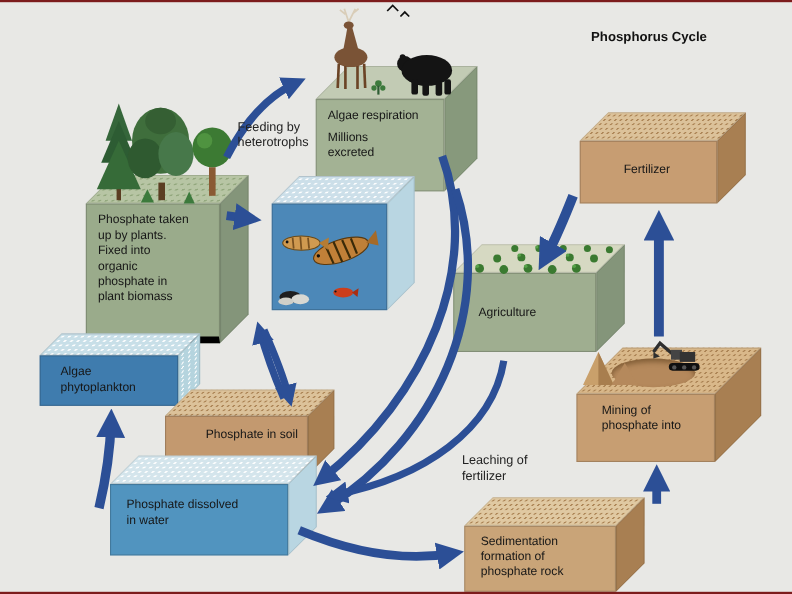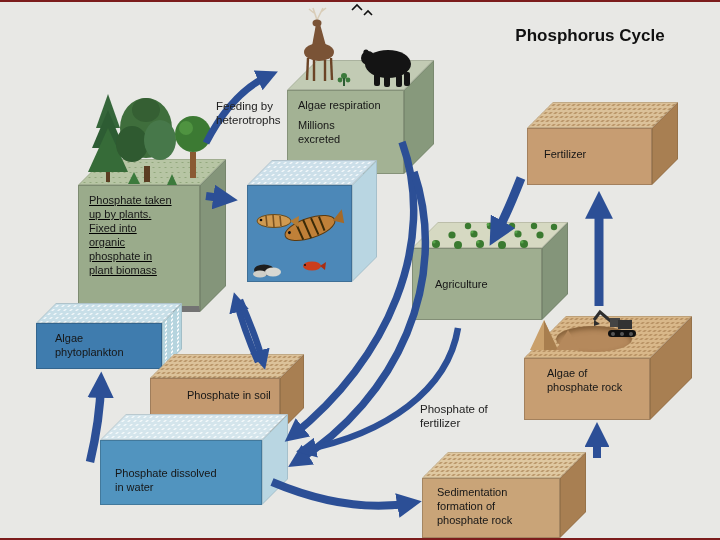--- a/index.html
+++ b/index.html
@@ -1,51 +1,51 @@
 <!DOCTYPE html>
 <html><head>
 <meta charset="utf-8">
 <style>
   html,body{margin:0;padding:0;}
   body{font-family:"Liberation Sans", sans-serif;}
   #stage{position:relative;width:720px;height:540px;background:#e8e8e5;overflow:hidden;}
   .edge{position:absolute;left:0;width:720px;height:2px;background:#7c1c1c;}
   .title{position:absolute;left:480px;top:26px;width:220px;text-align:center;
-         font-weight:bold;font-size:17px;color:#111;}
+         font-weight:bold;font-size:12px;color:#111;}
   
   .b3{position:absolute;width:calc(var(--w) + var(--d));height:calc(var(--h) + var(--d));}
   .b3 .t{position:absolute;left:0;top:0;width:var(--w);height:var(--d);
          background-color:var(--ct);transform:skewX(-45deg);transform-origin:0 100%;
          border:1px solid rgba(0,0,0,.12);box-sizing:border-box;}
   .b3 .s{position:absolute;left:var(--w);top:var(--d);width:var(--d);height:var(--h);
          background-color:var(--cs);transform:skewY(-45deg);transform-origin:0 0;
          border:1px solid rgba(0,0,0,.10);box-sizing:border-box;}
   .b3 .f{position:absolute;left:0;top:var(--d);width:var(--w);height:var(--h);
          background-color:var(--cf);border:1px solid rgba(0,0,0,.18);box-sizing:border-box;}
   .lbl{font-size:11px;line-height:1.28;color:#161616;padding:7px 6px 0 10px;}
-  .freelbl{position:absolute;font-size:11.5px;line-height:1.25;color:#222;}
+  .freelbl{position:absolute;font-size:11.5px;line-height:1.25;color:#222;margin-top:10px;}
   .dots-tan{background-image:radial-gradient(#ab8354 1px, rgba(0,0,0,0) 1.3px);background-size:5px 4px;}
   .ripple{background-image:radial-gradient(#ffffff 1.1px, rgba(0,0,0,0) 1.4px);background-size:6px 4px;}
   .grass{background-image:radial-gradient(#93a87e 1px, rgba(0,0,0,0) 1.2px);background-size:6px 5px;}
   svg{display:block;}
   .deco{position:absolute;}
 </style>
 </head>
 <body>
 
 <div id="stage">
 
   <div class="edge" style="top:0;"></div>
 
   <div class="title">Phosphorus Cycle</div>
 
   <div class="b3" style="left:78px;top:159px;--w:122px;--h:127px;--d:26px;--cf:#9aab8b;--ct:#b7c5a4;--cs:#84957a;">
     <div class="t grass"></div>
     <div class="s"></div>
-    <div class="f" style="border-bottom:6px solid #737373;text-decoration:underline;">
+    <div class="f" style="border-bottom:6px solid #000000;">
       <div class="lbl" style="width:86px;">Phosphate taken up by plants. Fixed into organic phosphate in plant biomass</div>
     </div>
   </div>
 
   <div class="b3" style="left:287px;top:60px;--w:117px;--h:84px;--d:30px;--cf:#a3b294;--ct:#c2cbb4;--cs:#87997c;">
     <div class="t"></div>
     <div class="s"></div>
     <div class="f">
       <div class="lbl">Algae respiration</div>
       <div class="lbl" style="width:80px;padding-top:6px;">Millions excreted</div>
@@ -101,45 +101,45 @@
     <div class="s"></div>
     <div class="f">
       <div class="lbl" style="padding-top:28px;padding-left:22px;">Agriculture</div>
     </div>
   </div>
 
   <div class="b3" style="left:527px;top:102px;--w:125px;--h:57px;--d:26px;--cf:#c79d72;--ct:#dcc29a;--cs:#a87f52;">
     <div class="t dots-tan"></div>
     <div class="s"></div>
     <div class="f">
-      <div class="lbl" style="padding-top:18px;padding-left:16px;">Fertilizer</div>
+      <div class="lbl" style="padding-top:18px;padding-left:39px;">Fertilizer</div>
     </div>
   </div>
 
   <div class="b3" style="left:524px;top:316px;--w:126px;--h:62px;--d:42px;--cf:#c79e72;--ct:#d9b88a;--cs:#a87f52;">
     <div class="t dots-tan"></div>
     <div class="s"></div>
     <div class="f">
-      <div class="lbl" style="width:80px;padding-left:22px;">Algae of phosphate rock</div>
+      <div class="lbl" style="width:80px;padding-left:22px;">Mining of phosphate into</div>
     </div>
   </div>
 
   <div class="b3" style="left:150px;top:354px;--w:130px;--h:54px;--d:24px;--cf:#c3996f;--ct:#dcc29a;--cs:#a87f52;">
     <div class="t dots-tan"></div>
     <div class="s"></div>
     <div class="f">
       <div class="lbl" style="width:90px;padding-left:36px;padding-top:9px;">Phosphate in soil</div>
     </div>
   </div>
 
   <div class="b3" style="left:100px;top:414px;--w:162px;--h:65px;--d:26px;--cf:#5194bf;--ct:#d4e5ec;--cs:#b9d6e2;">
     <div class="t ripple"></div>
     <div class="s"></div>
     <div class="f">
-      <div class="lbl" style="width:110px;padding-top:25px;padding-left:14px;">Phosphate dissolved in water</div>
+      <div class="lbl" style="width:110px;padding-top:11px;padding-left:14px;">Phosphate dissolved in water</div>
     </div>
   </div>
 
   <div class="b3" style="left:422px;top:452px;--w:138px;--h:60px;--d:26px;--cf:#c9a478;--ct:#e0c9a2;--cs:#a87f52;">
     <div class="t dots-tan"></div>
     <div class="s"></div>
     <div class="f">
       <div class="lbl" style="width:105px;padding-left:14px;padding-top:6px;">Sedimentation formation of phosphate rock</div>
     </div>
   </div>
@@ -267,16 +267,16 @@
       <path d="M458,328 C448,390 386,434 304,450" stroke-width="6.5" marker-end="url(#ah)"></path>
       <path d="M272,482 Q348,514 412,503" stroke-width="8" marker-end="url(#ah)"></path>
       <path d="M90,462 Q100,420 101,382" stroke-width="8.5" marker-end="url(#ah)"></path>
       <path d="M599,306 L599,202" stroke-width="9" marker-end="url(#ah)"></path>
       <path d="M597,458 L597,432" stroke-width="8" marker-end="url(#ah)"></path>
       <path d="M521,178 Q506,216 495,236" stroke-width="9" marker-end="url(#ah)"></path>
     </g>
   </svg>
 
   <div class="freelbl" style="left:216px;top:99px;width:74px;">Feeding by heterotrophs</div>
-  <div class="freelbl" style="left:420px;top:402px;width:70px;">Phosphate of fertilizer</div>
+  <div class="freelbl" style="left:420px;top:402px;width:70px;">Leaching of fertilizer</div>
 
   <div class="edge" style="bottom:0;"></div>
 </div>
 
 </body></html>

